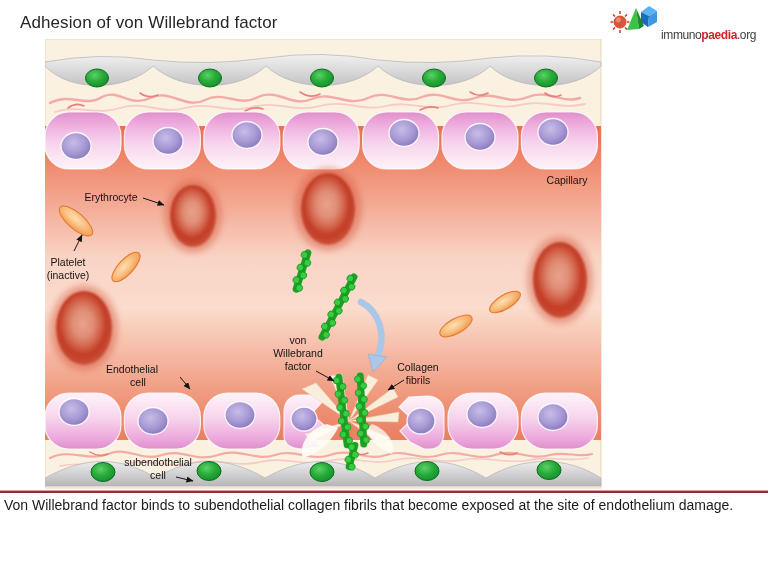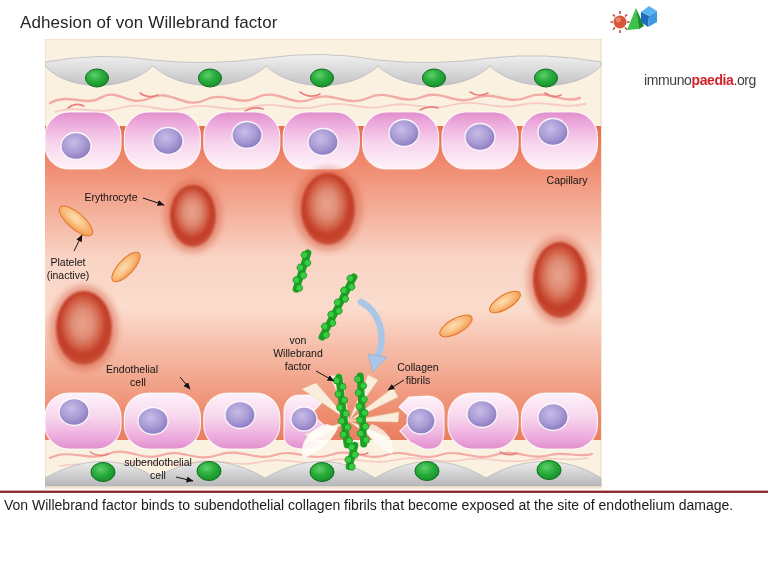--- a/index.html
+++ b/index.html
@@ -7,22 +7,22 @@
     width:768px;height:576px;position:relative;overflow:hidden;
     background:#ffffff;font-family:"Liberation Sans",sans-serif;
   }
   .page-title{
     position:absolute;left:8px;top:1px;margin:12px;
     font-size:17px;font-weight:500;color:#262626;letter-spacing:.1px;text-align:right;
   }
   .logo{position:absolute;top:2px;right:10px;width:160px;height:48px;}
   .logo-icon{position:absolute;left:12px;top:1px;}
   .logo-text{
-    position:absolute;right:2px;top:26px;font-size:14px;letter-spacing:-.4px;
-    color:#3f3f3f;white-space:nowrap;margin-top:44px;
+    position:absolute;right:2px;top:26px;font-size:12px;letter-spacing:-.4px;
+    color:#3f3f3f;white-space:nowrap;
   }
   .logo-text .red{color:#d2232a;font-weight:bold;}
   .diagram-wrap{position:absolute;left:45px;top:39px;width:557px;height:450px;}
   .separator{
     position:absolute;left:0;top:490px;width:768px;height:3px;
     background:linear-gradient(#d5a3a3 0,#d5a3a3 1px,#8c3033 1px,#8c3033 3px);
   }
   .caption{
     position:absolute;left:4px;top:497px;width:760px;
     font-size:14px;color:#1b1b1b;

